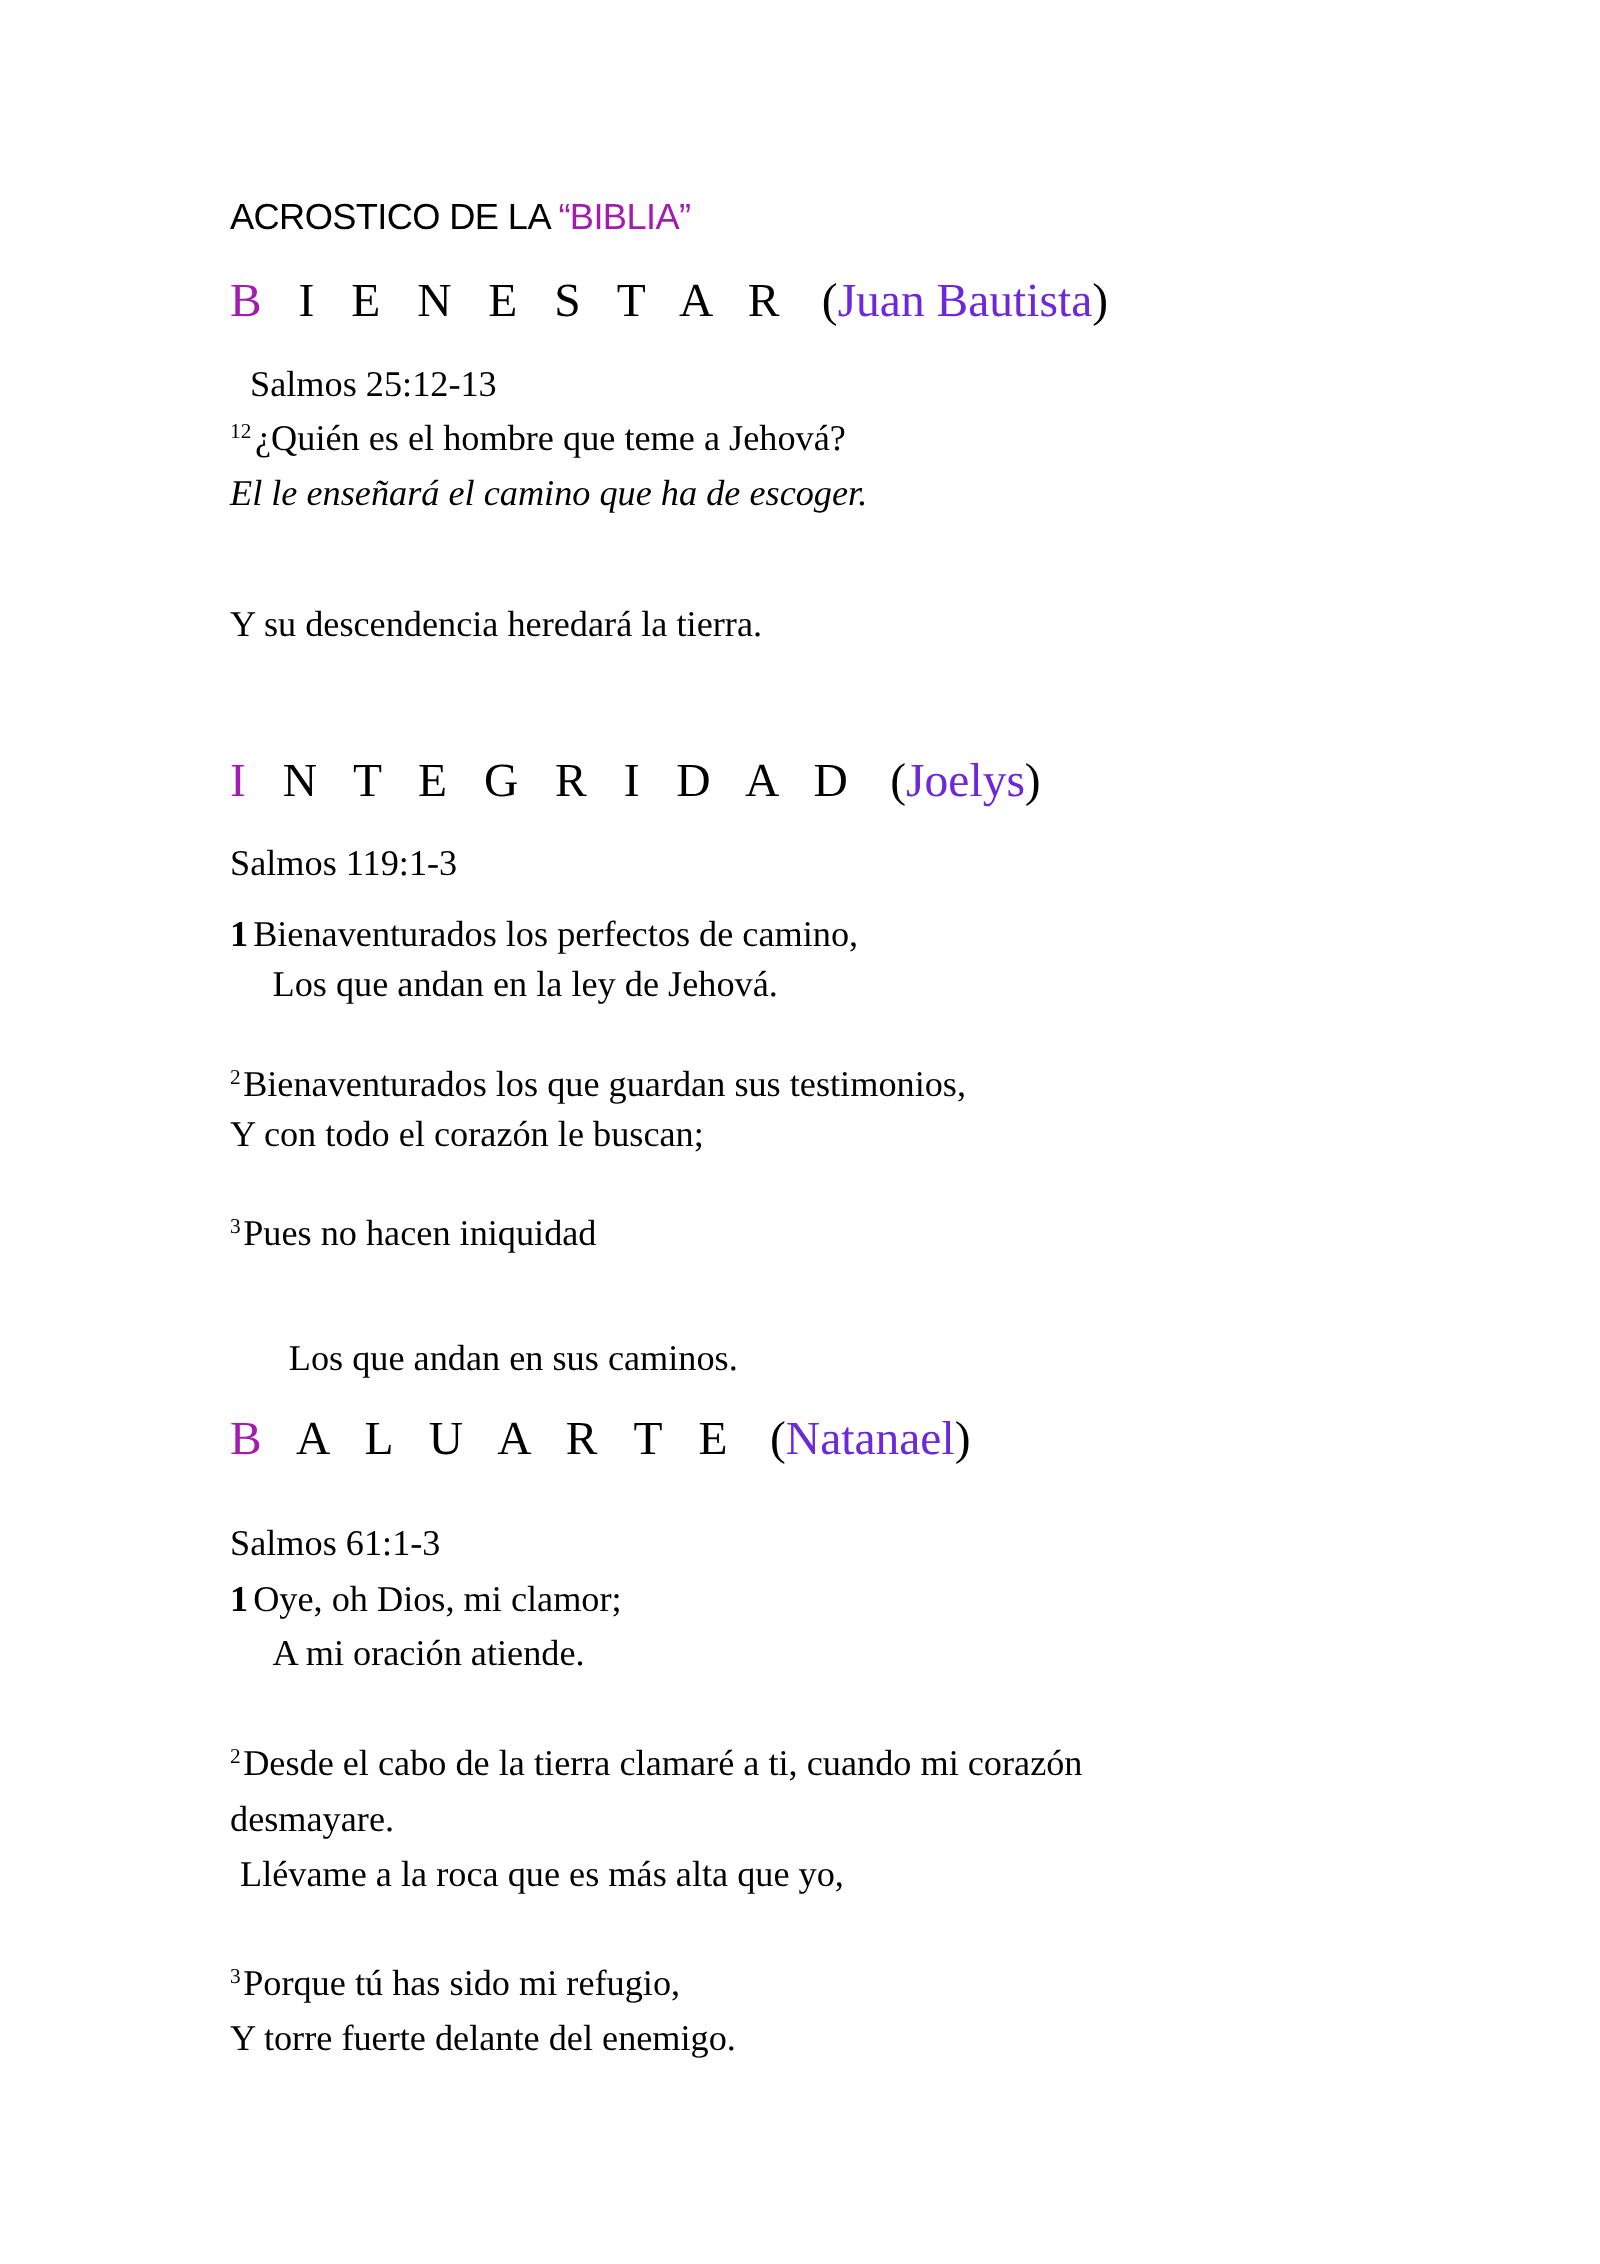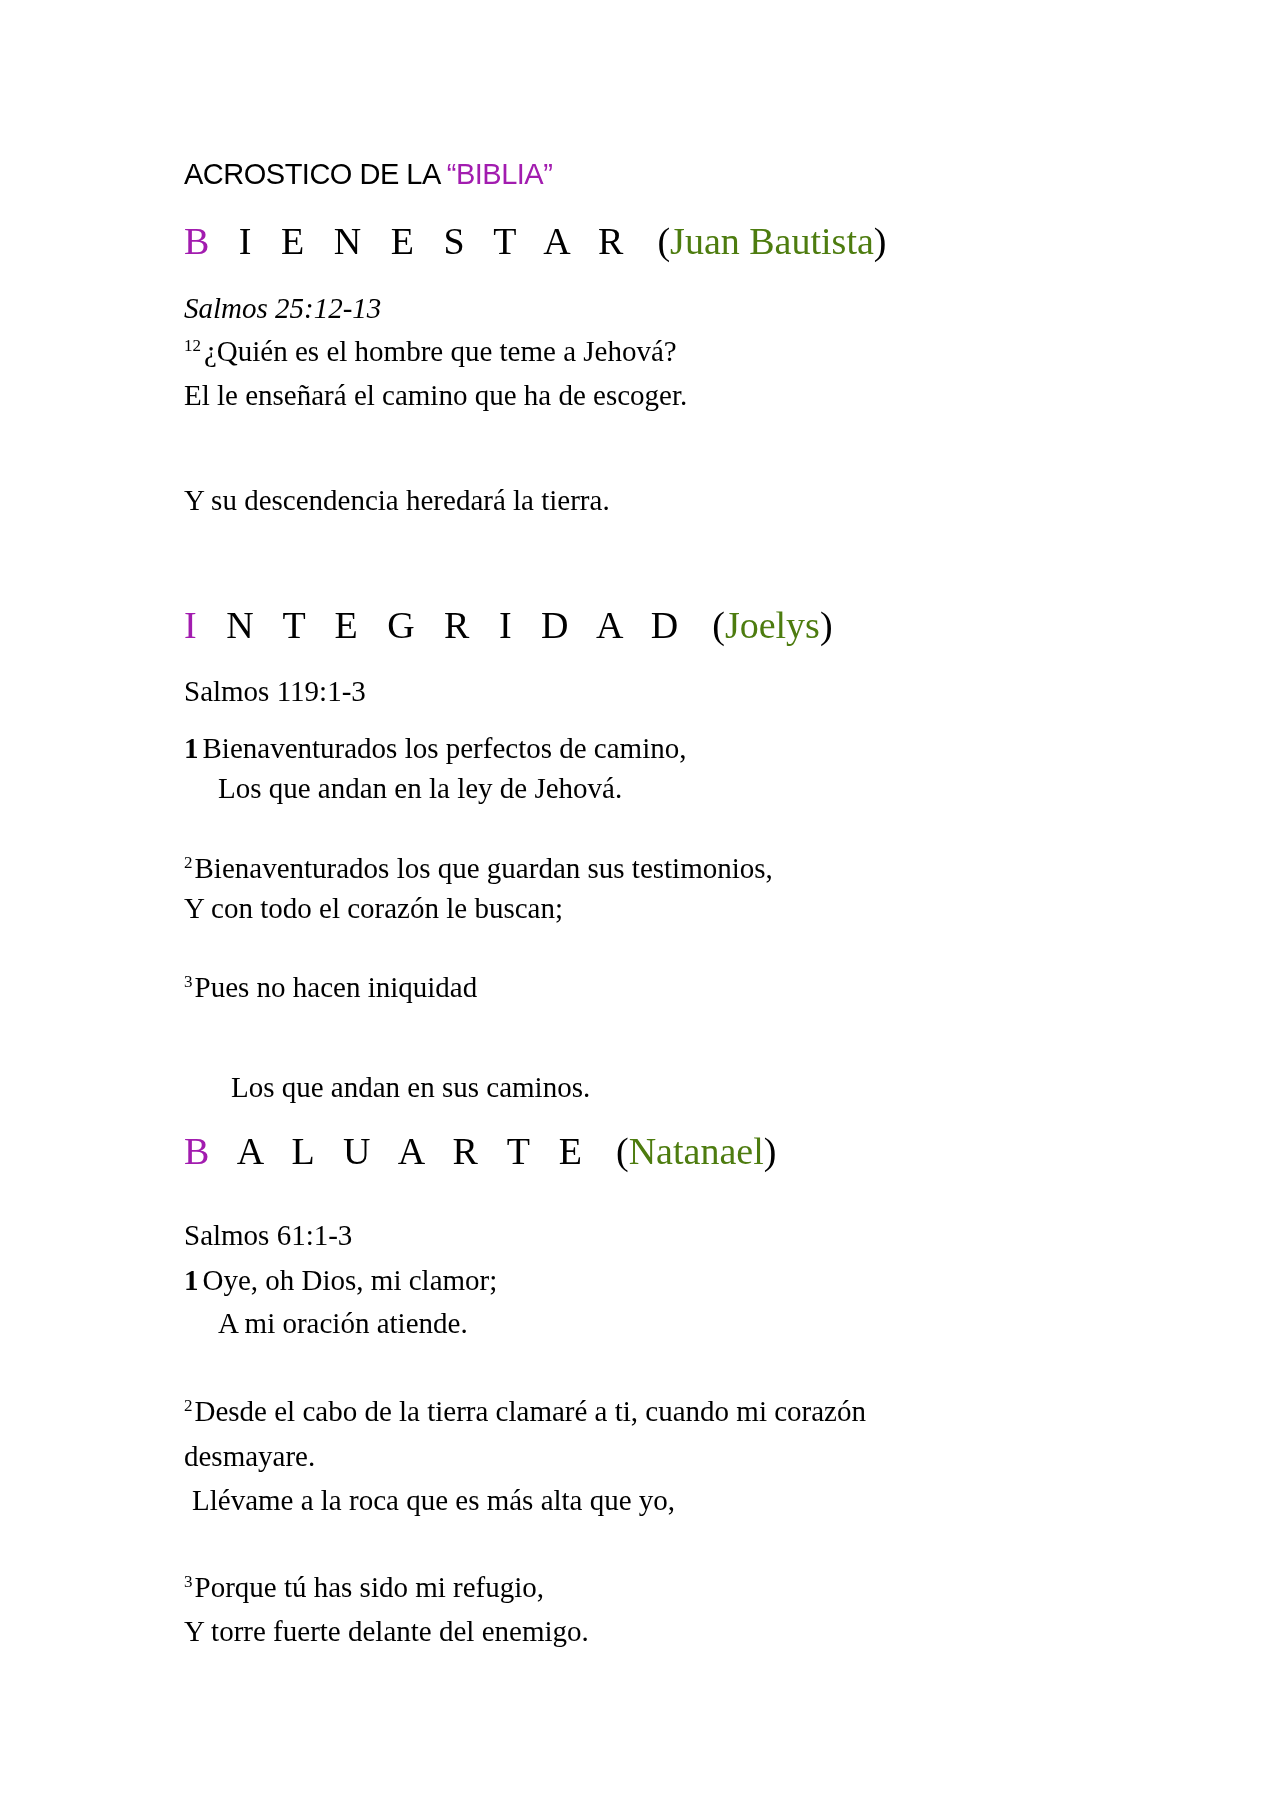--- a/index.html
+++ b/index.html
@@ -5,41 +5,41 @@
     html, body { margin: 0; padding: 0; background: #ffffff; }
     body { width: 1280px; height: 1811px; position: relative; overflow: hidden; }
     .page { position: absolute; left: 0; top: 0; width: 1280px; height: 1811px; background: #fff; }
     .abs { position: absolute; white-space: nowrap; color: #000; }
     .title { font-family: "Liberation Sans", "DejaVu Sans", sans-serif; font-size: 29px; letter-spacing: -0.5px; }
     .heading { font-family: "Liberation Serif", "DejaVu Serif", serif; font-size: 38px; }
     .heading .spaced { letter-spacing: 10px; }
     .heading .gap { display: inline-block; width: 24px; }
     .serif { font-family: "Liberation Serif", "DejaVu Serif", serif; font-size: 29px; }
     .red { color: #a21caf; }
-    .green { color: #4d7c0f; }
+    .green { color: #6d28d9; }
     sup.vn { font-size: 17px; font-weight: normal; vertical-align: 10px; line-height: 0; margin-right: 3px; }
     sup.vnn { font-size: 17px; vertical-align: 10px; line-height: 0; margin-right: 2px; }
     b.vnum { font-weight: bold; margin-right: 4px; }
     .indent { padding-left: 34px; }
   </style>
 </head>
 <body>
 
 <div class="page">
 
   <div class="abs title" style="left:184px; top:158px;">
     <span>ACROSTICO DE LA </span><span class="red">“BIBLIA”</span>
   </div>
 
   <div class="abs heading" style="left:184px; top:219px;">
     <span class="spaced"><span class="red">B</span> <span>I E N E S T A R</span></span><span class="gap"></span><span>(</span><span class="green">Juan Bautista</span><span>)</span>
   </div>
-  <div class="abs serif" style="left:184px; top:292px;font-style:italic;">Salmos 25:12-13</div>
+  <div class="abs serif" style="left:200px; top:292px;">Salmos 25:12-13</div>
   <div class="abs serif" style="left:184px; top:335px;"><sup class="vn">12</sup><span>¿Quién es el hombre que teme a Jehová?</span></div>
-  <div class="abs serif" style="left:184px; top:379px;">El le enseñará el camino que ha de escoger.</div>
+  <div class="abs serif" style="left:184px; top:379px;font-style:italic;">El le enseñará el camino que ha de escoger.</div>
   <div class="abs serif" style="left:184px; top:484px;">Y su descendencia heredará la tierra.</div>
 
   <div class="abs heading" style="left:184px; top:603px;">
     <span class="spaced"><span class="red">I</span> <span>N T E G R I D A D</span></span><span class="gap"></span><span>(</span><span class="green">Joelys</span><span>)</span>
   </div>
   <div class="abs serif" style="left:184px; top:675px;">Salmos 119:1-3</div>
   <div class="abs serif" style="left:184px; top:732px;"><b class="vnum">1</b><span>Bienaventurados los perfectos de camino,</span></div>
   <div class="abs serif indent" style="left:184px; top:772px;">Los que andan en la ley de Jehová.</div>
   <div class="abs serif" style="left:184px; top:852px;"><sup class="vnn">2</sup><span>Bienaventurados los que guardan sus testimonios,</span></div>
   <div class="abs serif" style="left:184px; top:892px;">Y con todo el corazón le buscan;</div>

